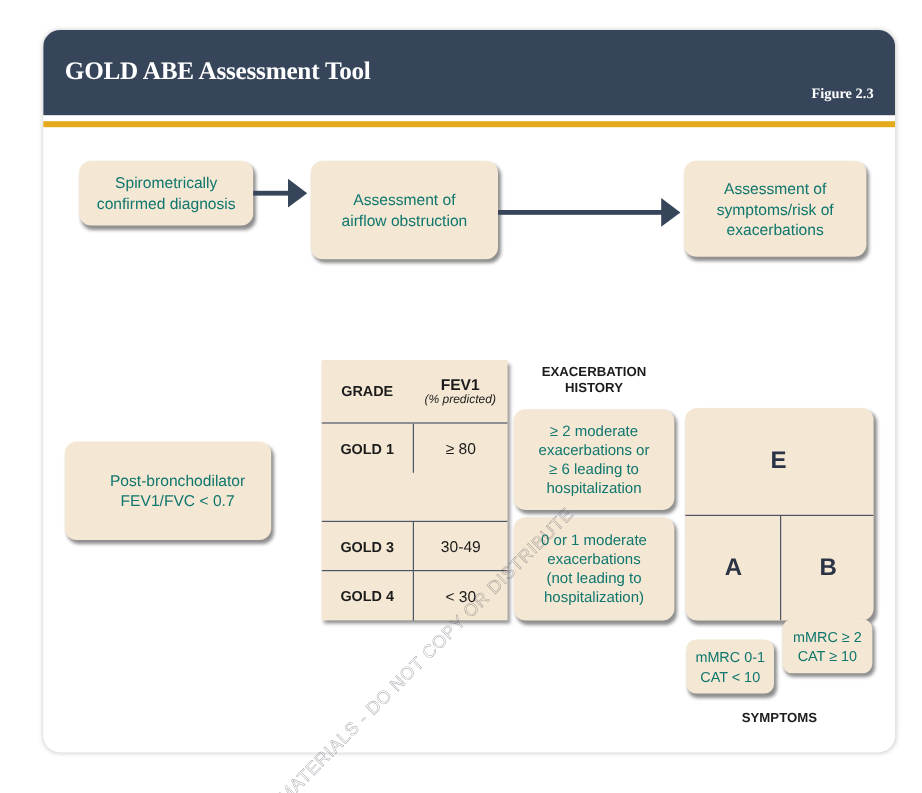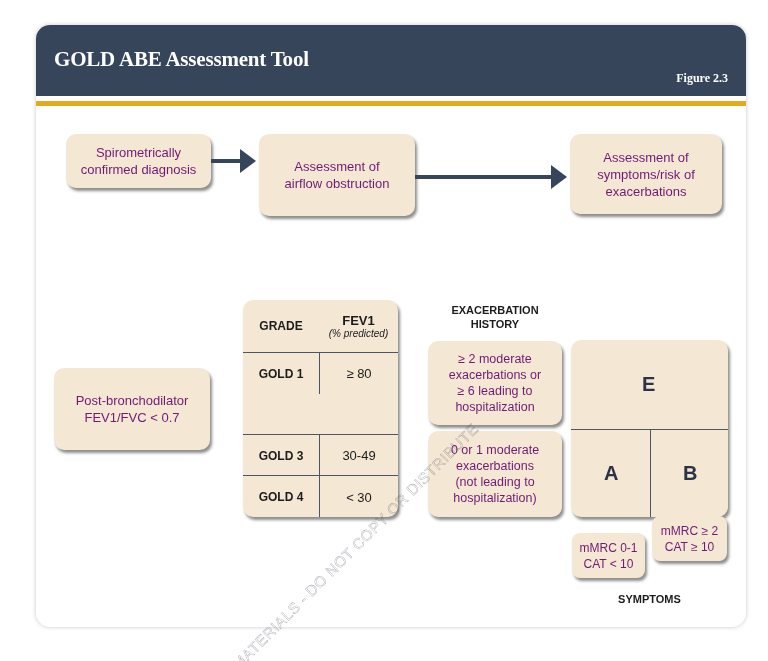--- a/index.html
+++ b/index.html
@@ -5,24 +5,24 @@
   html, body { margin:0; padding:0; }
   body { width:768px; height:661px; background:#ffffff; position:relative; overflow:hidden;
          font-family:"Liberation Sans", sans-serif; color:#1c1c1c; }
   .card { position:absolute; left:36px; top:25px; width:710px; height:602px; background:#fff;
           border-radius:14px; box-shadow:0 0 4px rgba(0,0,0,0.22); overflow:hidden; }
   .header { position:absolute; left:0; top:0; width:710px; height:71px; background:#37455b;font-family:Liberation Serif, serif; }
   .title { position:absolute; left:18px; top:22px; color:#fff; font-size:21px; font-weight:bold; letter-spacing:-0.2px; }
   .figure { position:absolute; right:18px; top:46px; color:#fff; font-size:12px; font-weight:bold; }
   .gold { position:absolute; left:0; top:76px; width:710px; height:5px; background:#e3ab1c; }
   .box { position:absolute; background:#f4e7d3; border-radius:10px; box-shadow:2px 3px 3px rgba(0,0,0,0.45);
-         display:flex; align-items:center; justify-content:center; text-align:center; font-size:13px; line-height:17px; color:#701a75; }
+         display:flex; align-items:center; justify-content:center; text-align:center; font-size:13px; line-height:17px; color:#0f766e; }
   .arrow-line { position:absolute; height:4px; background:#37455b; }
   .arrow-head { position:absolute; width:0; height:0; border-top:12px solid transparent; border-bottom:12px solid transparent; border-left:16px solid #37455b; }
-  .table { position:absolute; left:243px; top:300px; width:155px; height:217px; background:#f4e7d3; border-radius:10px;
+  .table { position:absolute; left:268px; top:300px; width:155px; height:217px; background:#f4e7d3; border-radius:0;
            box-shadow:2px 3px 3px rgba(0,0,0,0.45); overflow:hidden; }
   .trow { position:absolute; left:0; width:155px; display:flex; border-top:1px solid #4c5566; }
   .trow.head { border-top:none; top:0; height:52px; }
   .cell-g { width:76px; display:flex; align-items:center; justify-content:center; font-weight:bold; font-size:12px; }
   .cell-v { flex:1; display:flex; align-items:center; justify-content:center; font-size:13px; border-left:1px solid #4c5566; }
   .trow.head .cell-v { border-left:none; flex-direction:column; }
   .fev-t { font-weight:bold; font-size:13px; line-height:15px; }
   .fev-s { font-size:10px; line-height:12px;font-style:italic; }
   .exh { position:absolute; left:428px; top:303px; width:134px; text-align:center; font-weight:bold; font-size:11px; line-height:14px; }
   .abe { position:absolute; left:571px; top:340px; width:157px; height:177px; background:#f4e7d3; border-radius:10px;
@@ -65,21 +65,21 @@
 <div class="arrow-head" style="left:551px;top:165px;"></div>
 
 <div class="box" style="left:570px;top:134px;width:152px;height:80px;">
   <div>
     <div>Assessment of</div>
     <div>symptoms/risk of</div>
     <div>exacerbations</div>
   </div>
 </div>
 
-<div class="box" style="left:54px;top:368px;width:156px;height:82px;">
+<div class="box" style="left:54px;top:368px;width:156px;height:82px;padding-left:16px;">
   <div>
     <div>Post-bronchodilator</div>
     <div>FEV1/FVC &lt; 0.7</div>
   </div>
 </div>
 
 <div class="table">
   <div class="trow head">
     <div class="cell-g">GRADE</div>
     <div class="cell-v">

